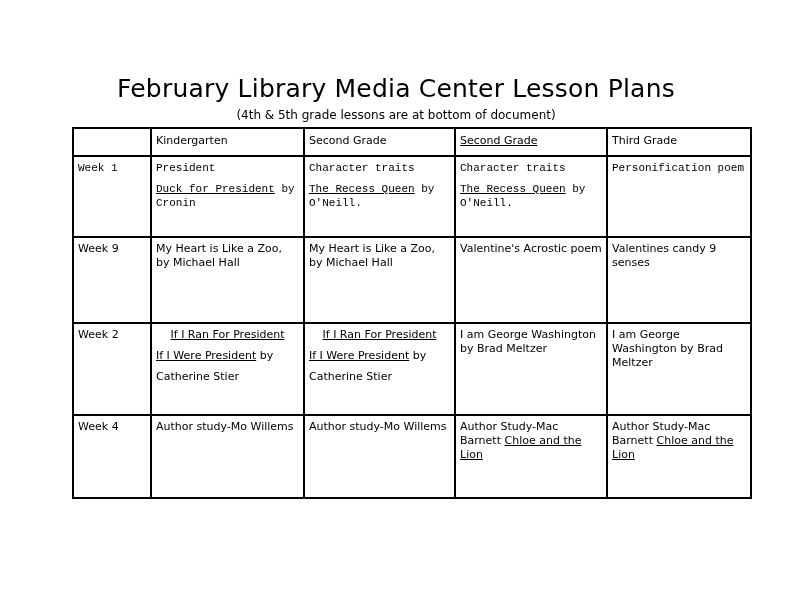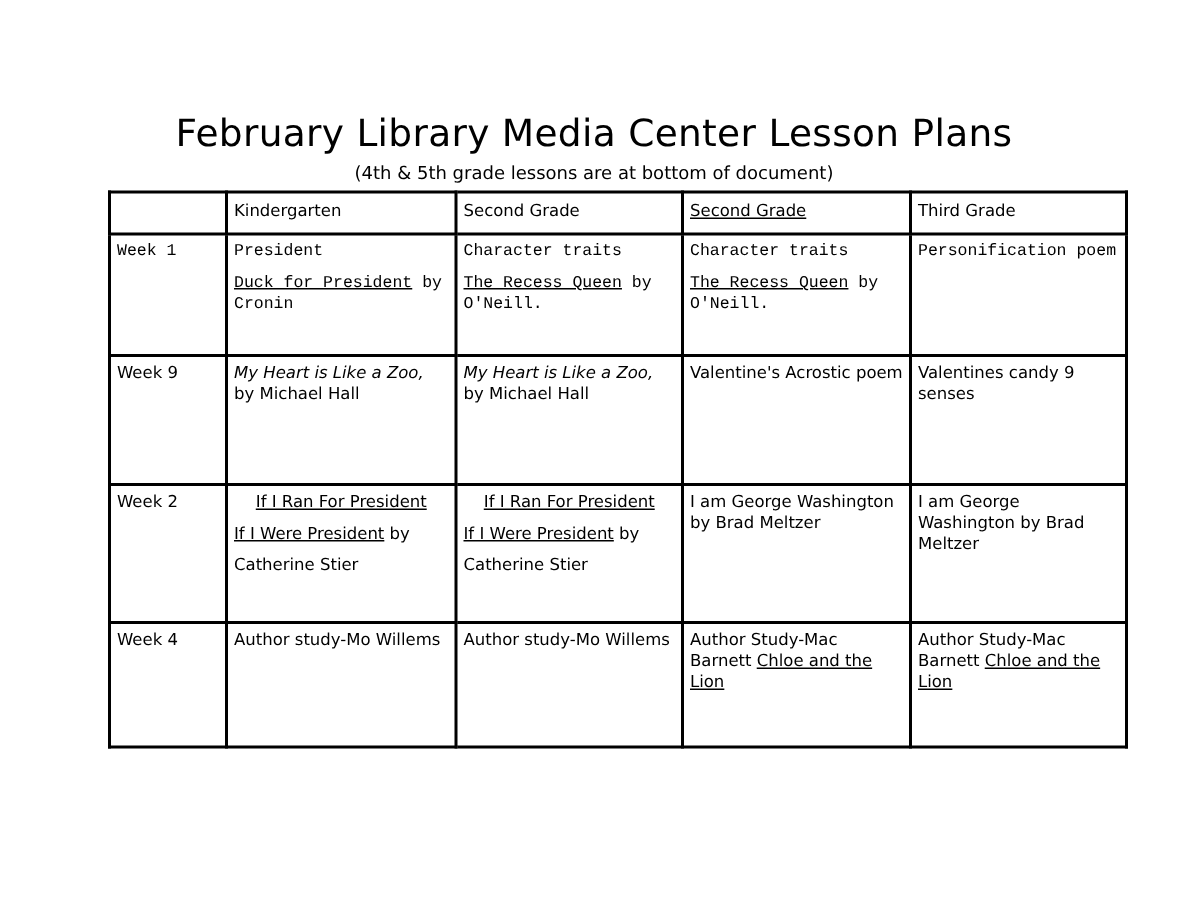--- a/index.html
+++ b/index.html
@@ -8,21 +8,21 @@
     .subtitle { position: absolute; left: 0; width: 792px; top: 107px; text-align: center; font-size: 12px; line-height: 16px; }
     table.plan { position: absolute; left: 72px; top: 127px; border-collapse: collapse; table-layout: fixed; width: 650px; }
     table.plan td { border: 2px solid #000; vertical-align: top; padding: 4px 4px 0 4px; font-size: 11px; line-height: 14px; overflow: hidden; }
     .c0 { width: 68px; } .c1 { width: 143px; } .c2 { width: 141px; } .c3 { width: 142px; text-decoration: underline; } .c4 { width: 134px; }
     tr.hdr td { height: 21px; padding-top: 5px; margin-left: 24px; }
     tr.r1 td { height: 75px; font-family: Liberation Mono, monospace; }
     tr.r2 td { height: 80px; }
     tr.r3 td { height: 86px; }
     tr.r4 td { height: 77px; }
     .u { text-decoration: underline; text-align: center; }
-    .i { font-style: italic; }
+    .i { }
     .p { display: block; margin: 0 0 7px 0; }
   </style>
 </head>
 <body>
 
 <div class="title">February Library Media Center Lesson Plans</div>
 <div class="subtitle">(4th &amp; 5th grade lessons are at bottom of document)</div>
 
 <table class="plan">
   <tbody>

